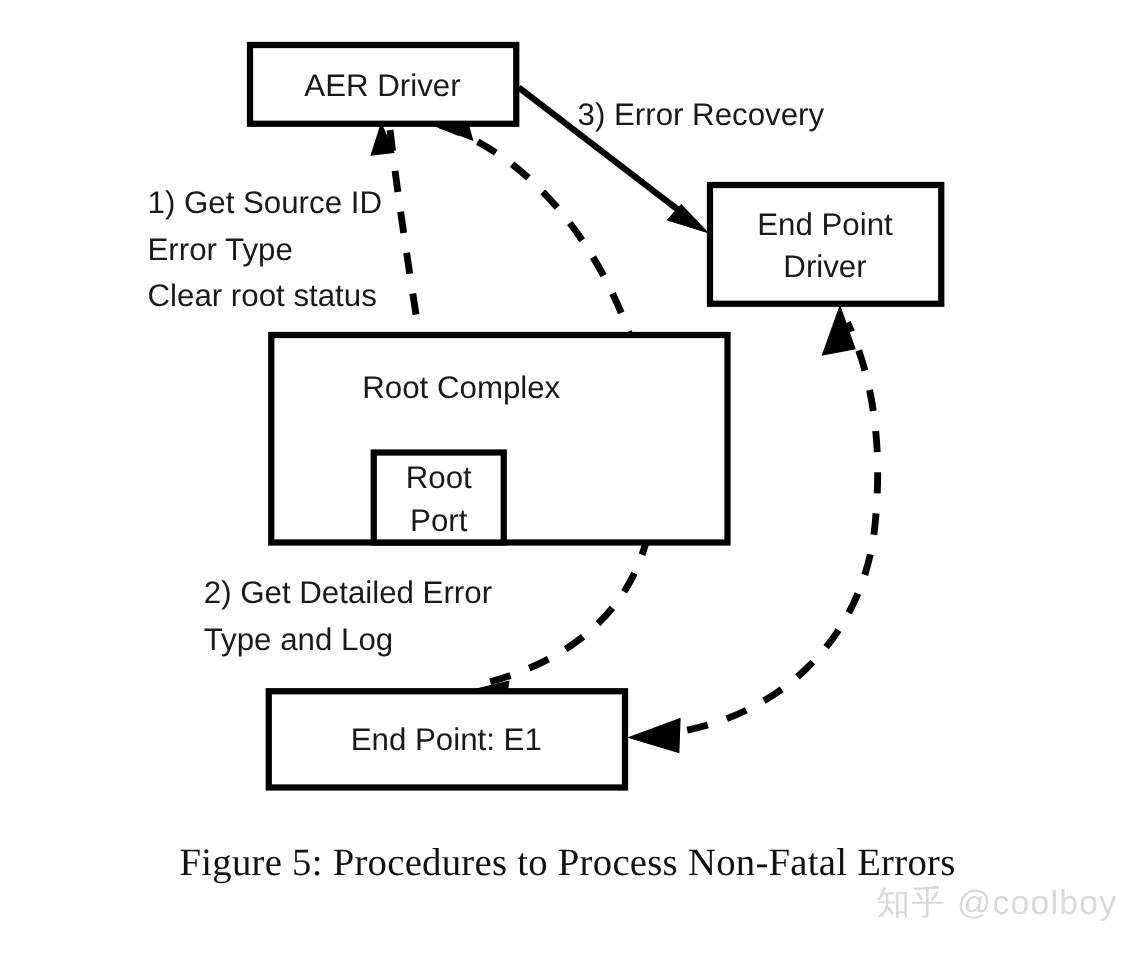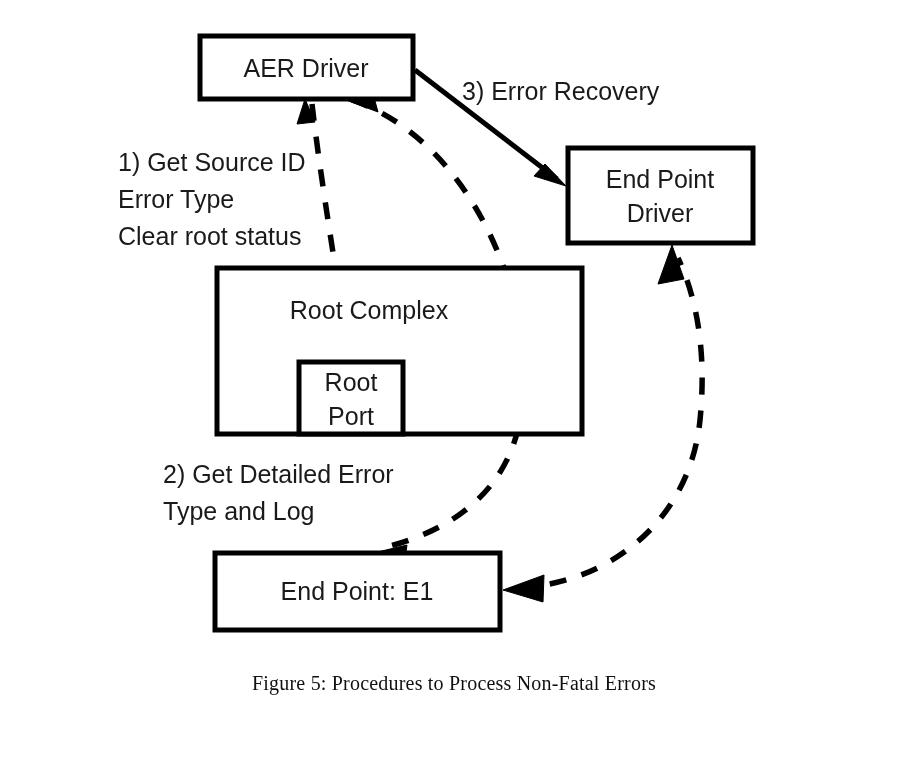--- a/index.html
+++ b/index.html
@@ -66,21 +66,21 @@
     stroke: #000000;
     stroke-width: 1;
   }
   .caption {
     position: absolute;
     left: 0;
     top: 672px;
     width: 908px;
     text-align: center;
     font-family: "Liberation Serif", serif;
-    font-size: 20px;
+    font-size: 31px;
     color: #111111;
     letter-spacing: 0.2px;
   }
   .watermark {
     position: absolute;
     right: 14px;
     top: 704px;
     font-family: "Liberation Sans", sans-serif;
     font-size: 27px;
     color: #d9d9d9;
@@ -162,14 +162,15 @@
     </g>
 
     <g>
       <text class="annot-text" x="462" y="93">3) Error Recovery</text>
     </g>
 
   </svg>
 
   <div class="caption">Figure 5: Procedures to Process Non-Fatal Errors</div>
 
+  <div class="watermark">知乎 @coolboy</div>
 
 </div>
 
 </body></html>

